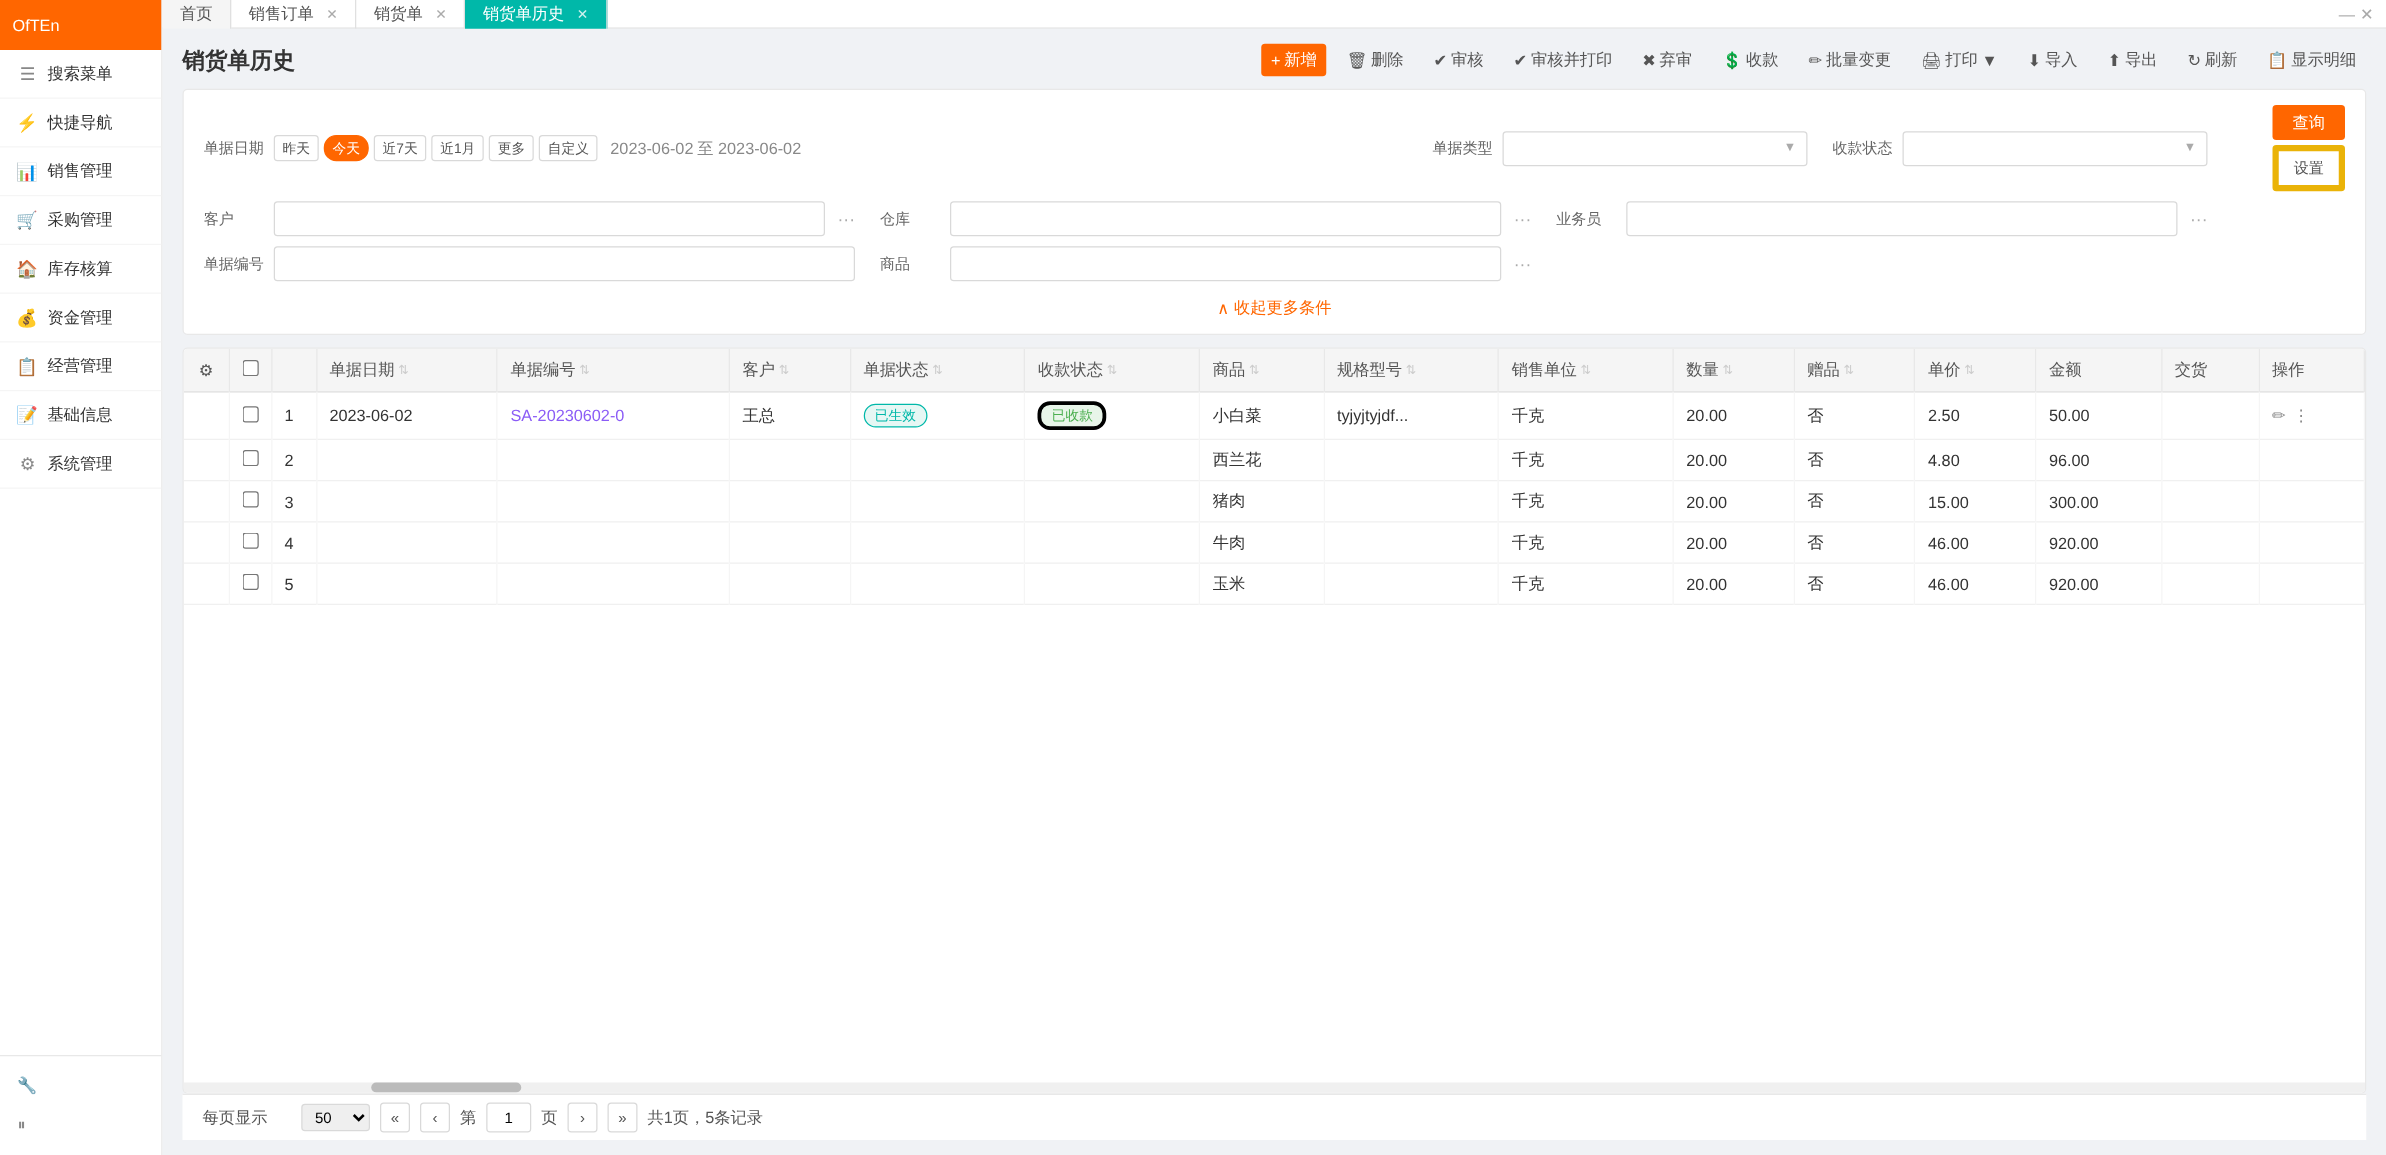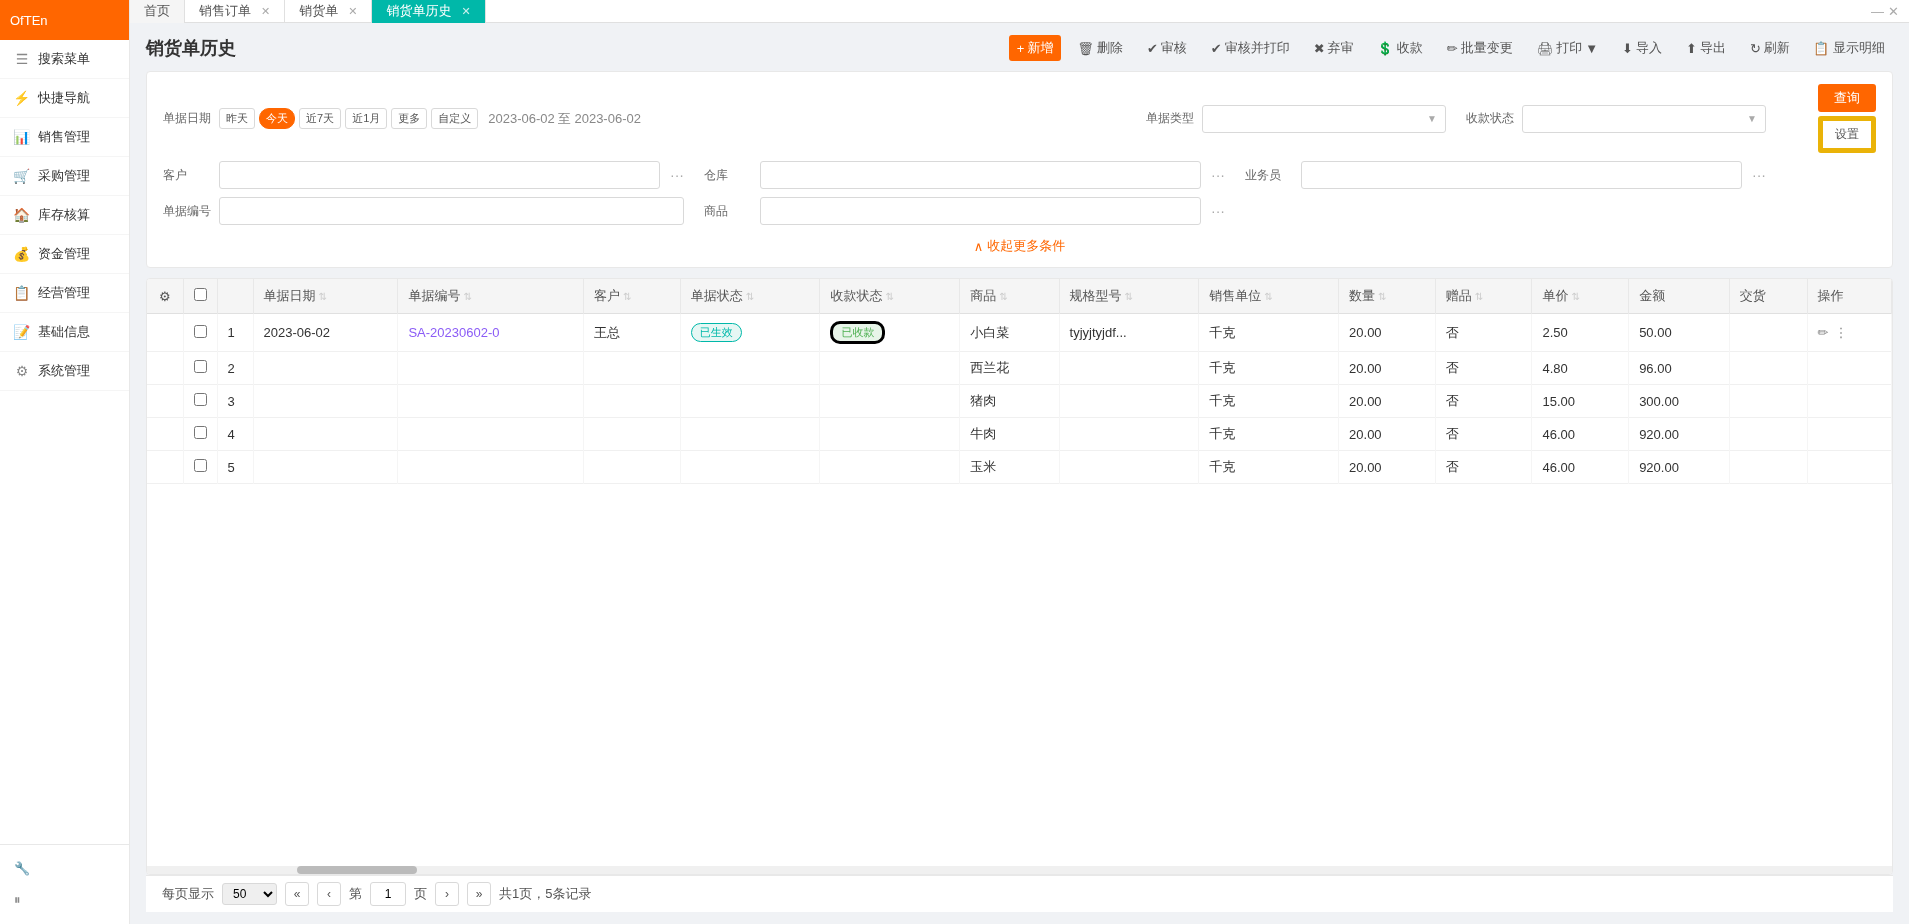--- a/index.html
+++ b/index.html
@@ -321,20 +321,21 @@
       justify-content: flex-start;
       gap: 8px;
       font-size: 12px;
       color: #555;
     }
     .page-size-select {
       border: 1px solid #d9d9d9;
       border-radius: 3px;
       padding: 2px 6px;
       font-size: 12px;
+      margin-left: 19px;
     }
     .page-btn {
       width: 24px;
       height: 24px;
       border: 1px solid #d9d9d9;
       border-radius: 3px;
       display: inline-flex;
       align-items: center;
       justify-content: center;
       cursor: pointer;

